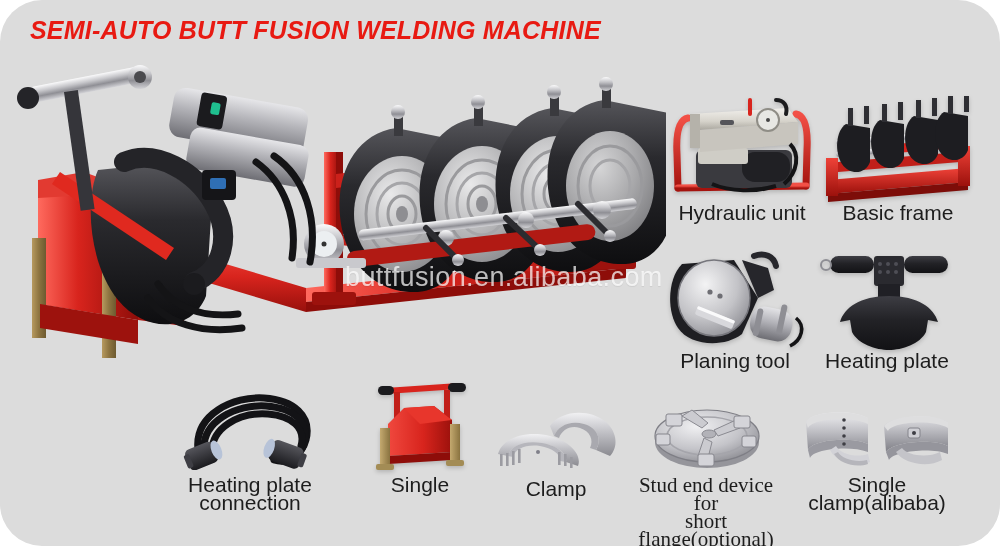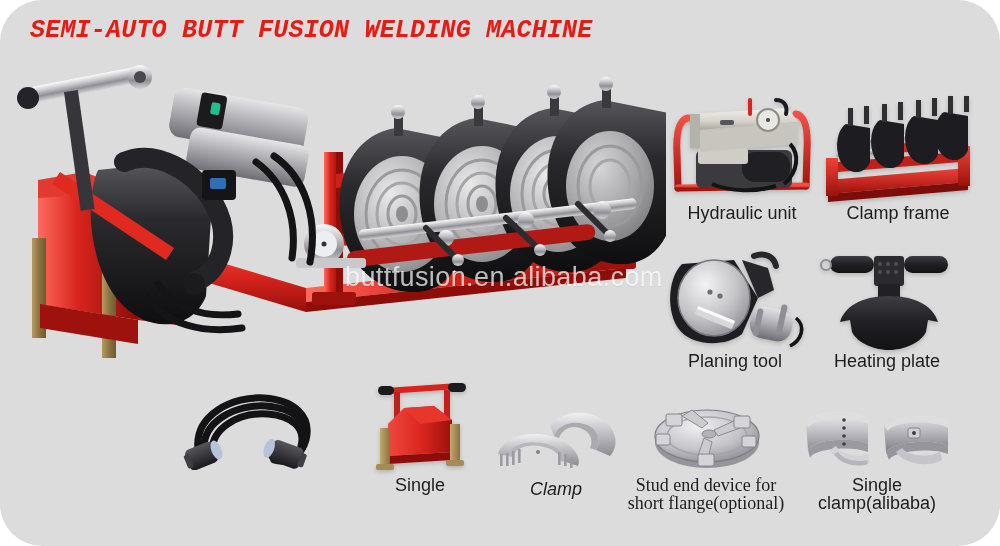--- a/index.html
+++ b/index.html
@@ -2,28 +2,28 @@
 <html><head>
 <meta charset="utf-8">
 <style>
   html,body{margin:0;padding:0;background:#fff;}
   body{width:1000px;height:546px;overflow:hidden;font-family:"Liberation Sans",sans-serif;}
   #stage{position:relative;width:1000px;height:546px;background:#ffffff;}
   #panel{position:absolute;left:0;top:0;width:1000px;height:546px;
          background:#dcdcdc;border-radius:42px;overflow:hidden;}
   
   #title{position:absolute;left:30px;top:16px;font-size:25px;font-weight:bold;font-style:italic;
-         color:#e81a12;letter-spacing:.2px;white-space:nowrap;font-family:Liberation Mono, monospace;}
+         color:#e81a12;letter-spacing:.2px;white-space:nowrap;}
   
   #watermark{position:absolute;left:345px;top:262px;font-size:27px;color:rgba(255,255,255,.72);
              letter-spacing:.4px;white-space:nowrap;pointer-events:none;
              text-shadow:0 1px 1px rgba(0,0,0,.07);}
   
   .cell{position:absolute;}
-  .cap{position:absolute;text-align:center;color:#1d1d1d;font-size:18px;line-height:18px;
+  .cap{position:absolute;text-align:center;color:#1d1d1d;font-size:21px;line-height:18px;
        white-space:pre-line;}
   .art{position:absolute;left:0;top:0;}
   .sh{filter:drop-shadow(0 2px 2px rgba(0,0,0,.18));}
 </style>
 </head>
 <body>
 
 <div id="stage">
   <div id="panel">
 
@@ -296,21 +296,21 @@
           <rect x="30" y="12" width="5" height="18"></rect>
             <rect x="46" y="10" width="5" height="18"></rect>
           <rect x="64" y="8" width="5" height="18"></rect>
             <rect x="80" y="6" width="5" height="18"></rect>
           <rect x="98" y="4" width="5" height="18"></rect>
             <rect x="114" y="2" width="5" height="18"></rect>
           <rect x="130" y="0" width="5" height="18"></rect>
             <rect x="146" y="0" width="5" height="16"></rect>
         </g>
       </svg>
-      <div class="cap" style="left:0;top:108px;width:160px;">Clamp frame</div>
+      <div class="cap" style="left:0;top:108px;width:160px;">Basic frame</div>
     </div>
 
     <div class="cell" style="left:662px;top:246px;width:146px;height:128px;">
       <svg class="art sh" width="146" height="106" viewBox="0 0 146 106">
         <defs>
           <radialGradient id="ptDisc" cx="38%" cy="32%" r="75%">
             <stop offset="0%" stop-color="#f3f3f4"></stop>
               <stop offset="60%" stop-color="#c3c3c7"></stop>
             <stop offset="100%" stop-color="#8f8f95"></stop>
           </radialGradient>
@@ -397,20 +397,21 @@
           <rect x="24" y="60" width="6" height="14" rx="2" fill="#3e3e44"></rect>
           <ellipse cx="57" cy="67" rx="5" ry="10" fill="#b7c3d8"></ellipse>
         </g>
 
         <g transform="rotate(20 122 66)">
           <rect x="110" y="54" width="32" height="22" rx="5" fill="url(#plugG)"></rect>
           <rect x="140" y="58" width="6" height="14" rx="2" fill="#3e3e44"></rect>
           <ellipse cx="108" cy="65" rx="5" ry="10" fill="#b7c3d8"></ellipse>
         </g>
       </svg>
+      <div class="cap" style="left:0;top:88px;width:180px;">Heating plate connection</div>
     </div>
 
     <div class="cell" style="left:368px;top:378px;width:104px;height:126px;">
       <svg class="art sh" width="104" height="94" viewBox="0 0 104 94">
         <defs>
           <linearGradient id="spRed" x1="0" y1="0" x2="1" y2="0">
             <stop offset="0%" stop-color="#f0483e"></stop>
               <stop offset="55%" stop-color="#d8241d"></stop>
             <stop offset="100%" stop-color="#9b110c"></stop>
           </linearGradient>
@@ -432,21 +433,21 @@
         <path d="M20 78 L84 74 L84 82 L20 86 Z" fill="#8e0d09"></path>
 
         <rect x="12" y="50" width="10" height="40" fill="url(#spLeg)"></rect>
         <rect x="82" y="46" width="10" height="40" fill="url(#spLeg)"></rect>
         <rect x="8" y="86" width="18" height="6" rx="2" fill="#a38c55"></rect>
         <rect x="78" y="82" width="18" height="6" rx="2" fill="#a38c55"></rect>
       </svg>
       <div class="cap" style="left:0;top:98px;width:104px;">Single</div>
     </div>
 
-    <div class="cell" style="left:488px;top:404px;width:136px;height:100px;font-style:italic;">
+    <div class="cell" style="left:488px;top:404px;width:136px;height:100px;">
       <svg class="art" width="136" height="76" viewBox="0 0 136 76">
         <defs>
           <linearGradient id="clG" x1="0" y1="0" x2="0" y2="1">
             <stop offset="0%" stop-color="#f1f1f3"></stop>
               <stop offset="45%" stop-color="#c1c1c6"></stop>
             <stop offset="100%" stop-color="#8b8b91"></stop>
           </linearGradient>
         </defs>
 
         <g>

